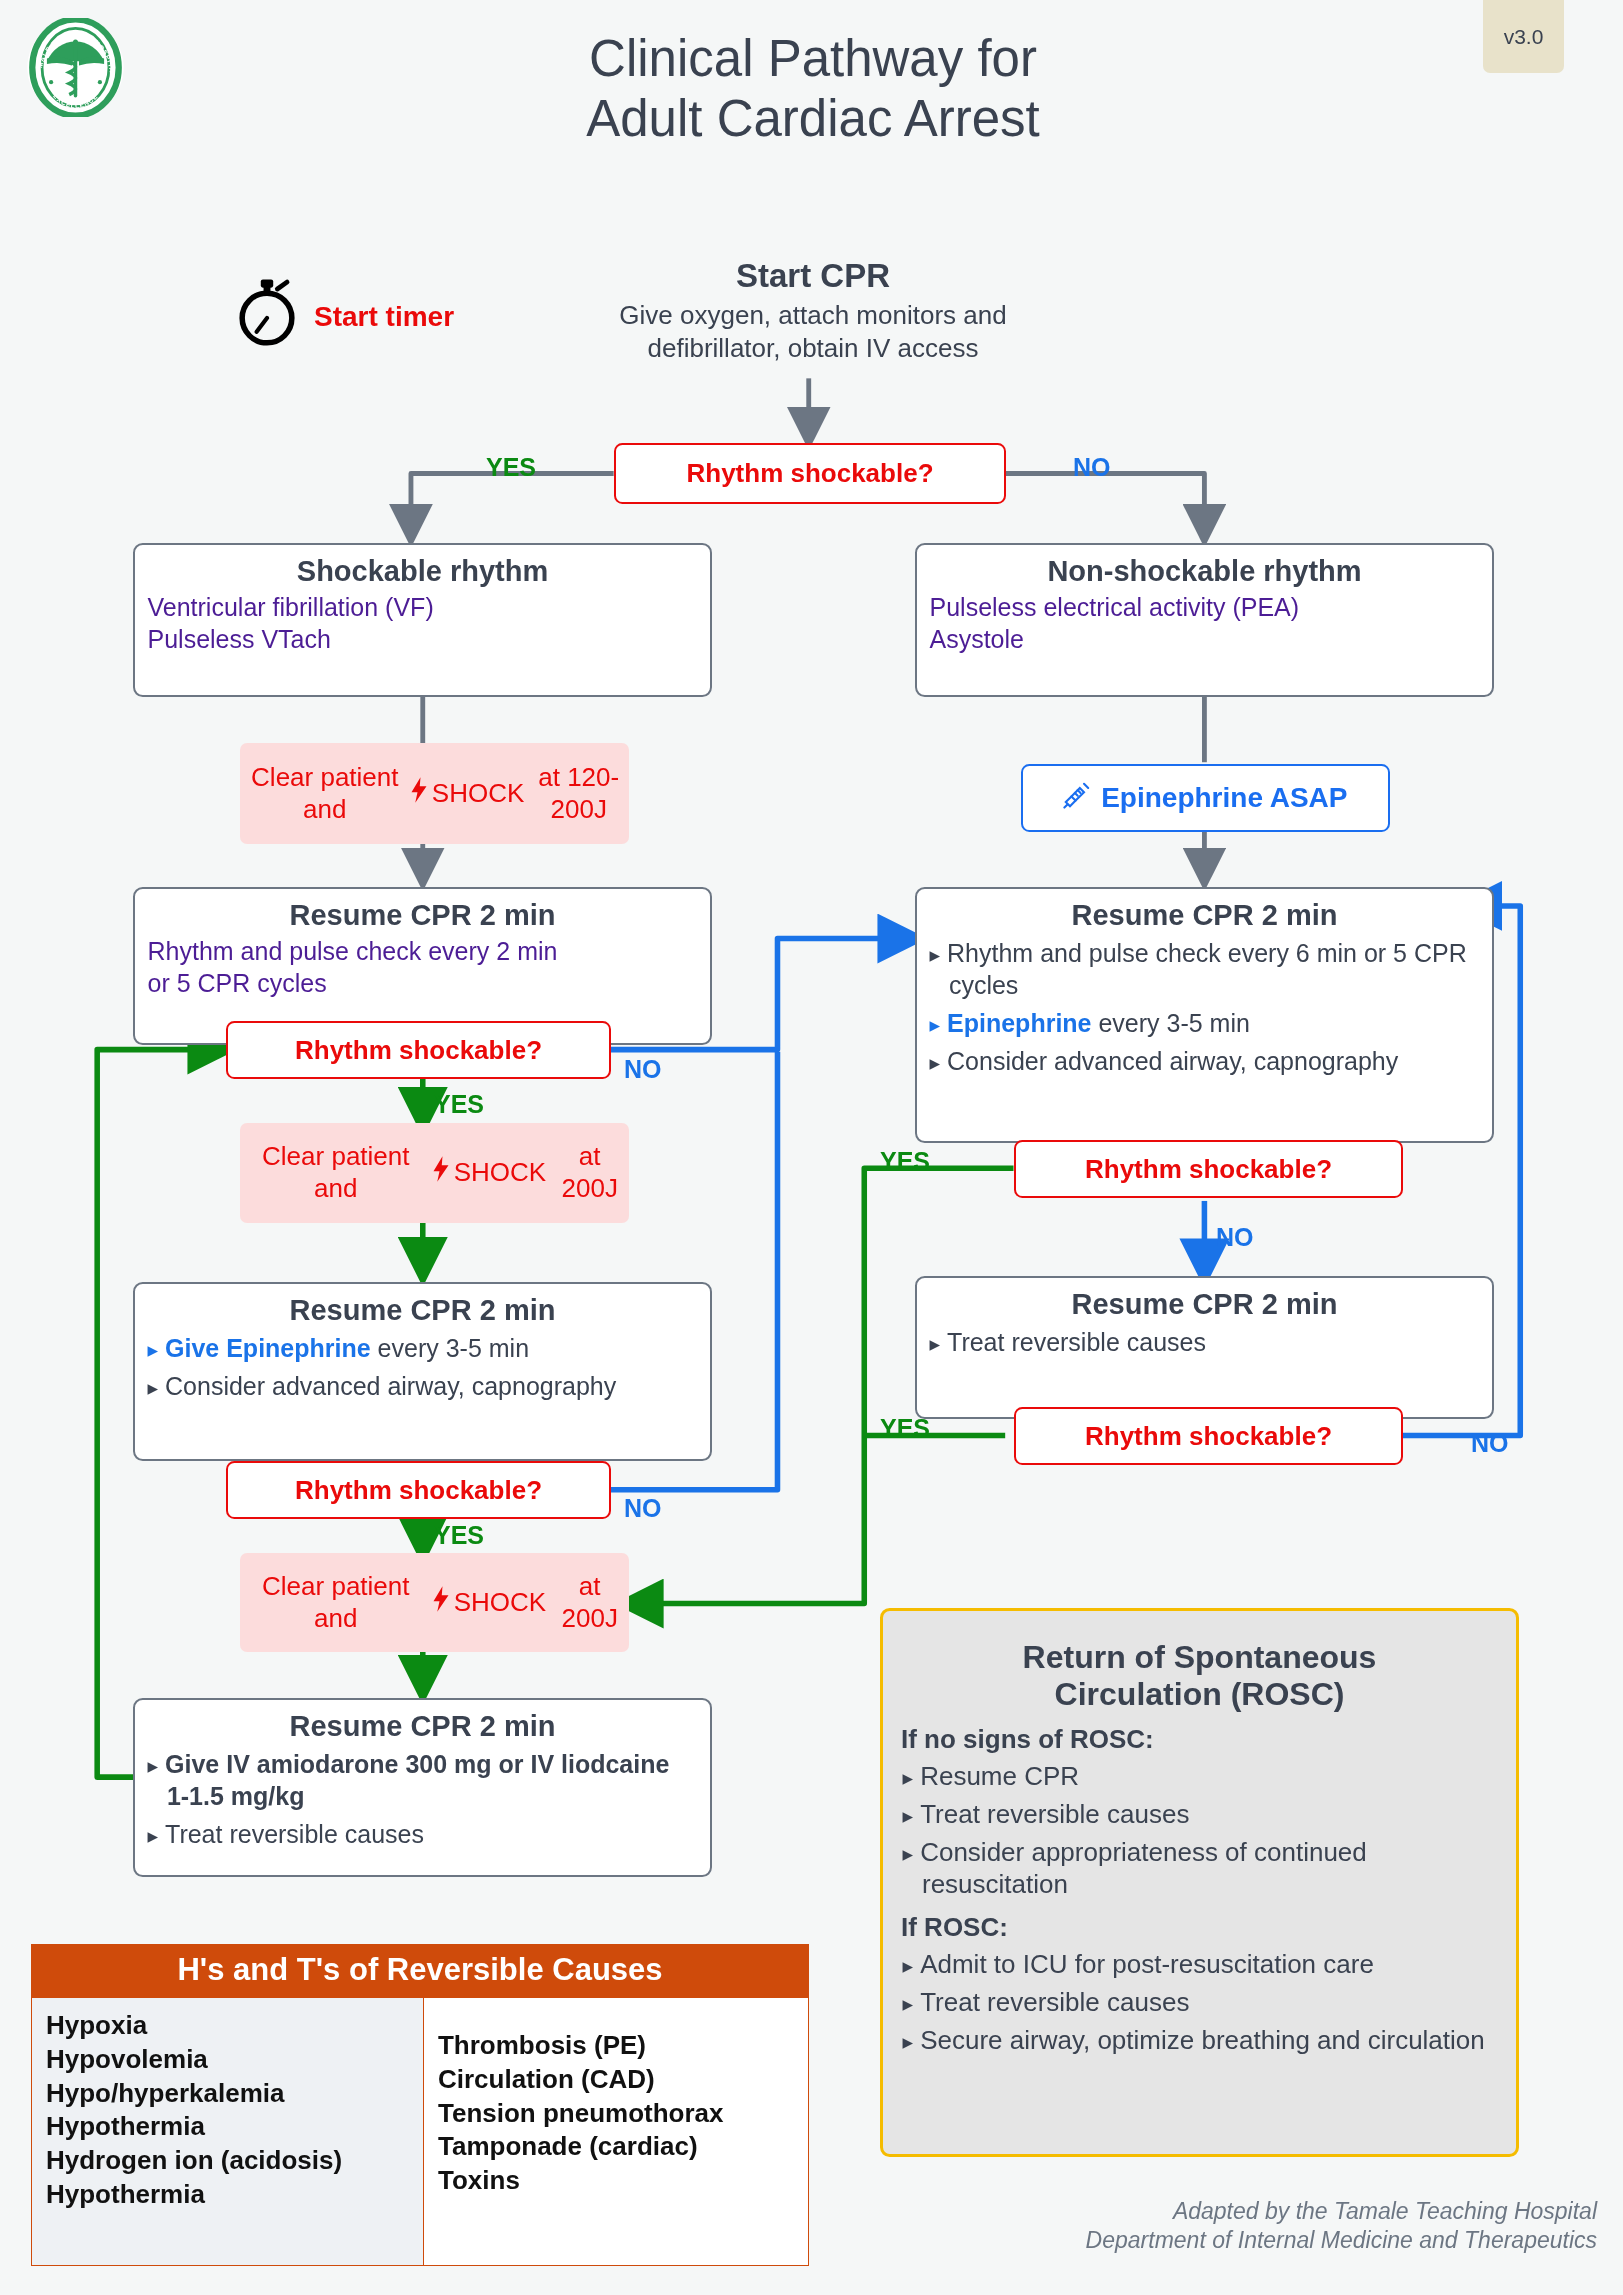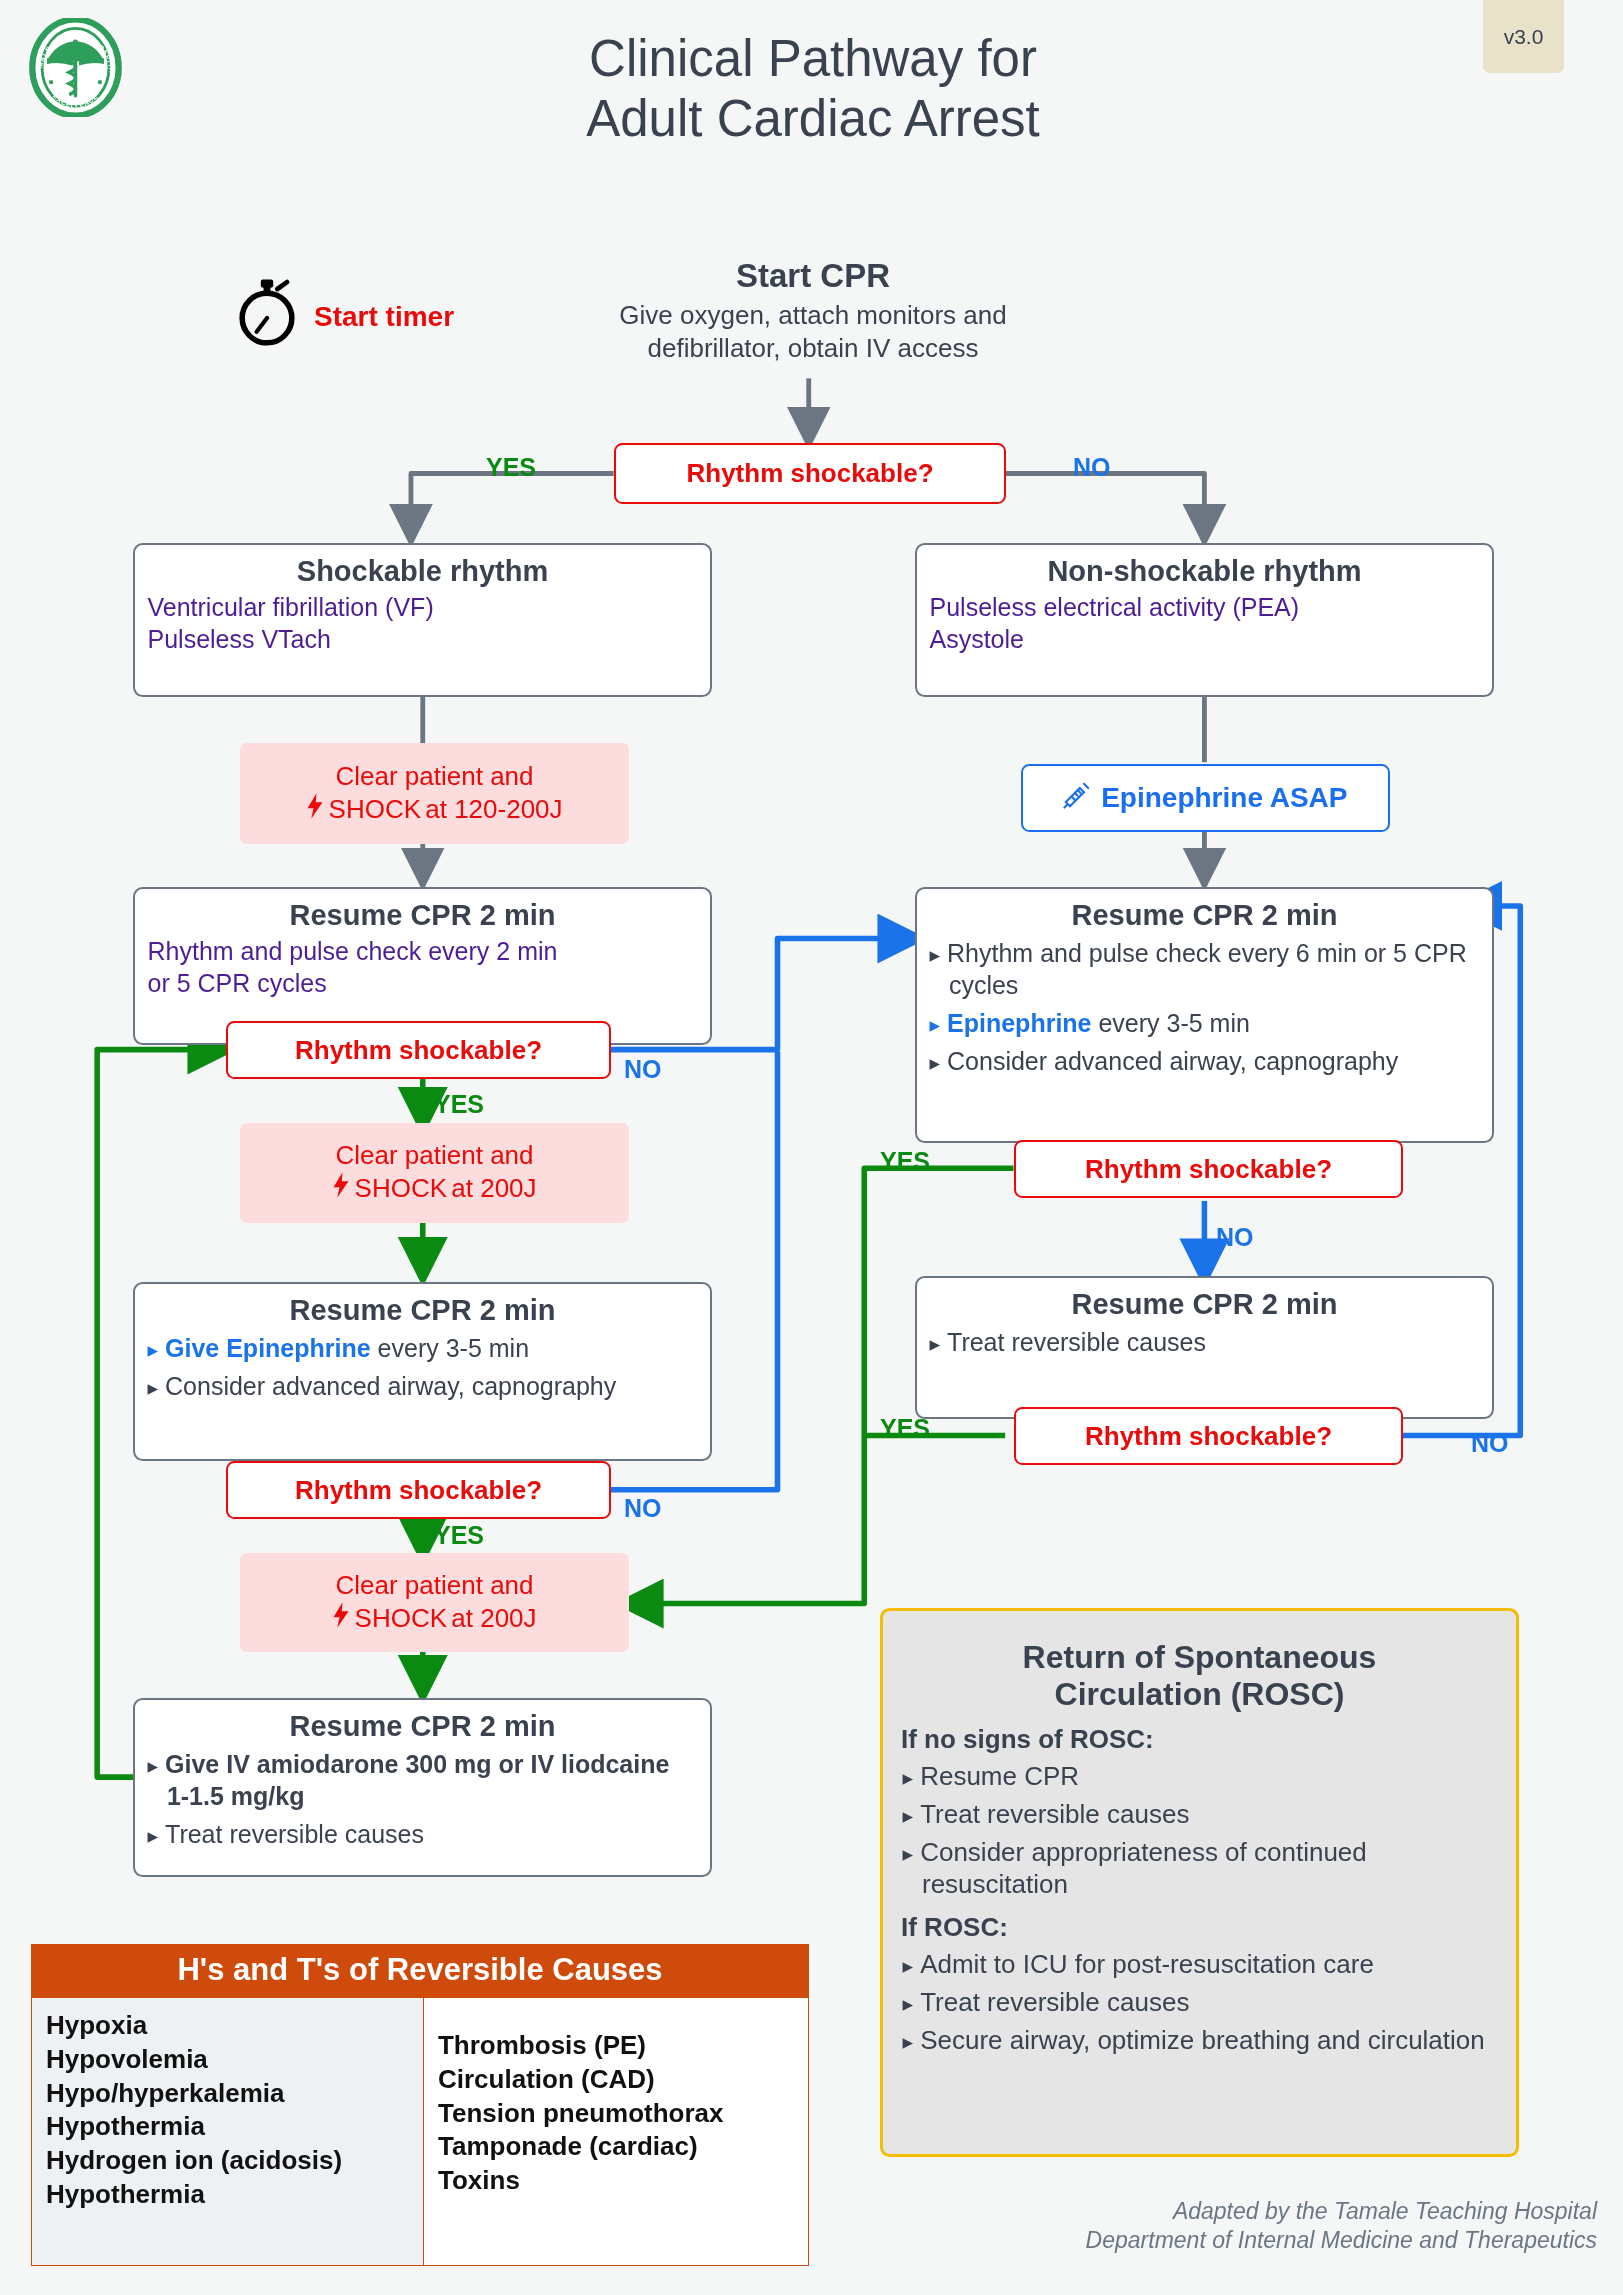--- a/index.html
+++ b/index.html
@@ -44,21 +44,21 @@
 
   .decision{
     background:#ffffff;border:2.8px solid #ea0a0a;border-radius:8.3px;
     display:flex;align-items:center;justify-content:center;
     font-size:26px;font-weight:bold;color:#ea0a0a;box-sizing:border-box;
     text-align:center;
   }
 
   .shockbox{
     background:#fcdcdc;border-radius:7px;box-sizing:border-box;
-    display:flex;flex-direction:column;align-items:center;justify-content:center;
+    display:flex;align-items:center;justify-content:center;
     color:#ea0a0a;font-size:26px;line-height:1.22;text-align:center;
   }
   .shockbox .l2{display:flex;align-items:center;gap:4.2px;}
   .shockbox .l2 b{font-weight:normal;}
 
   .pillbox{
     background:#ffffff;border:2.8px solid #1a6ef0;border-radius:8.3px;
     display:flex;align-items:center;justify-content:center;gap:9.7px;
     font-size:28px;font-weight:bold;color:#1a6ef0;box-sizing:border-box;
   }

